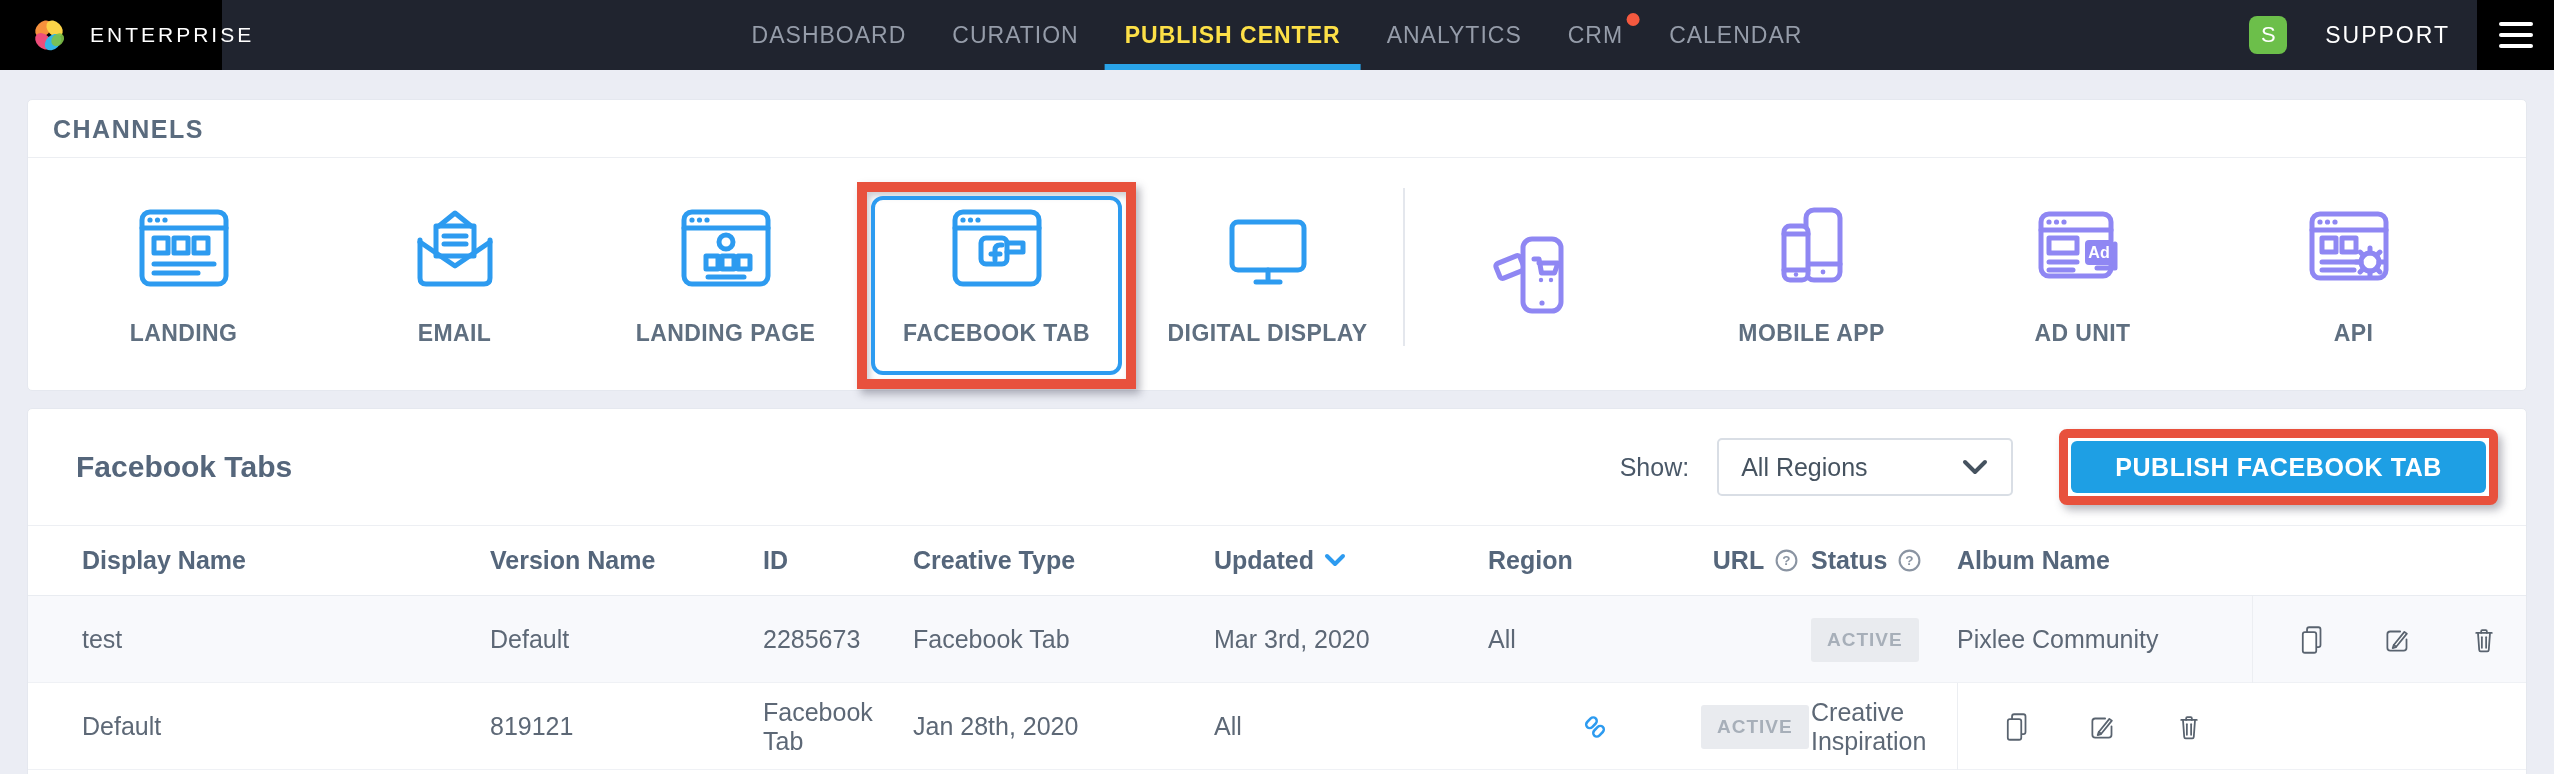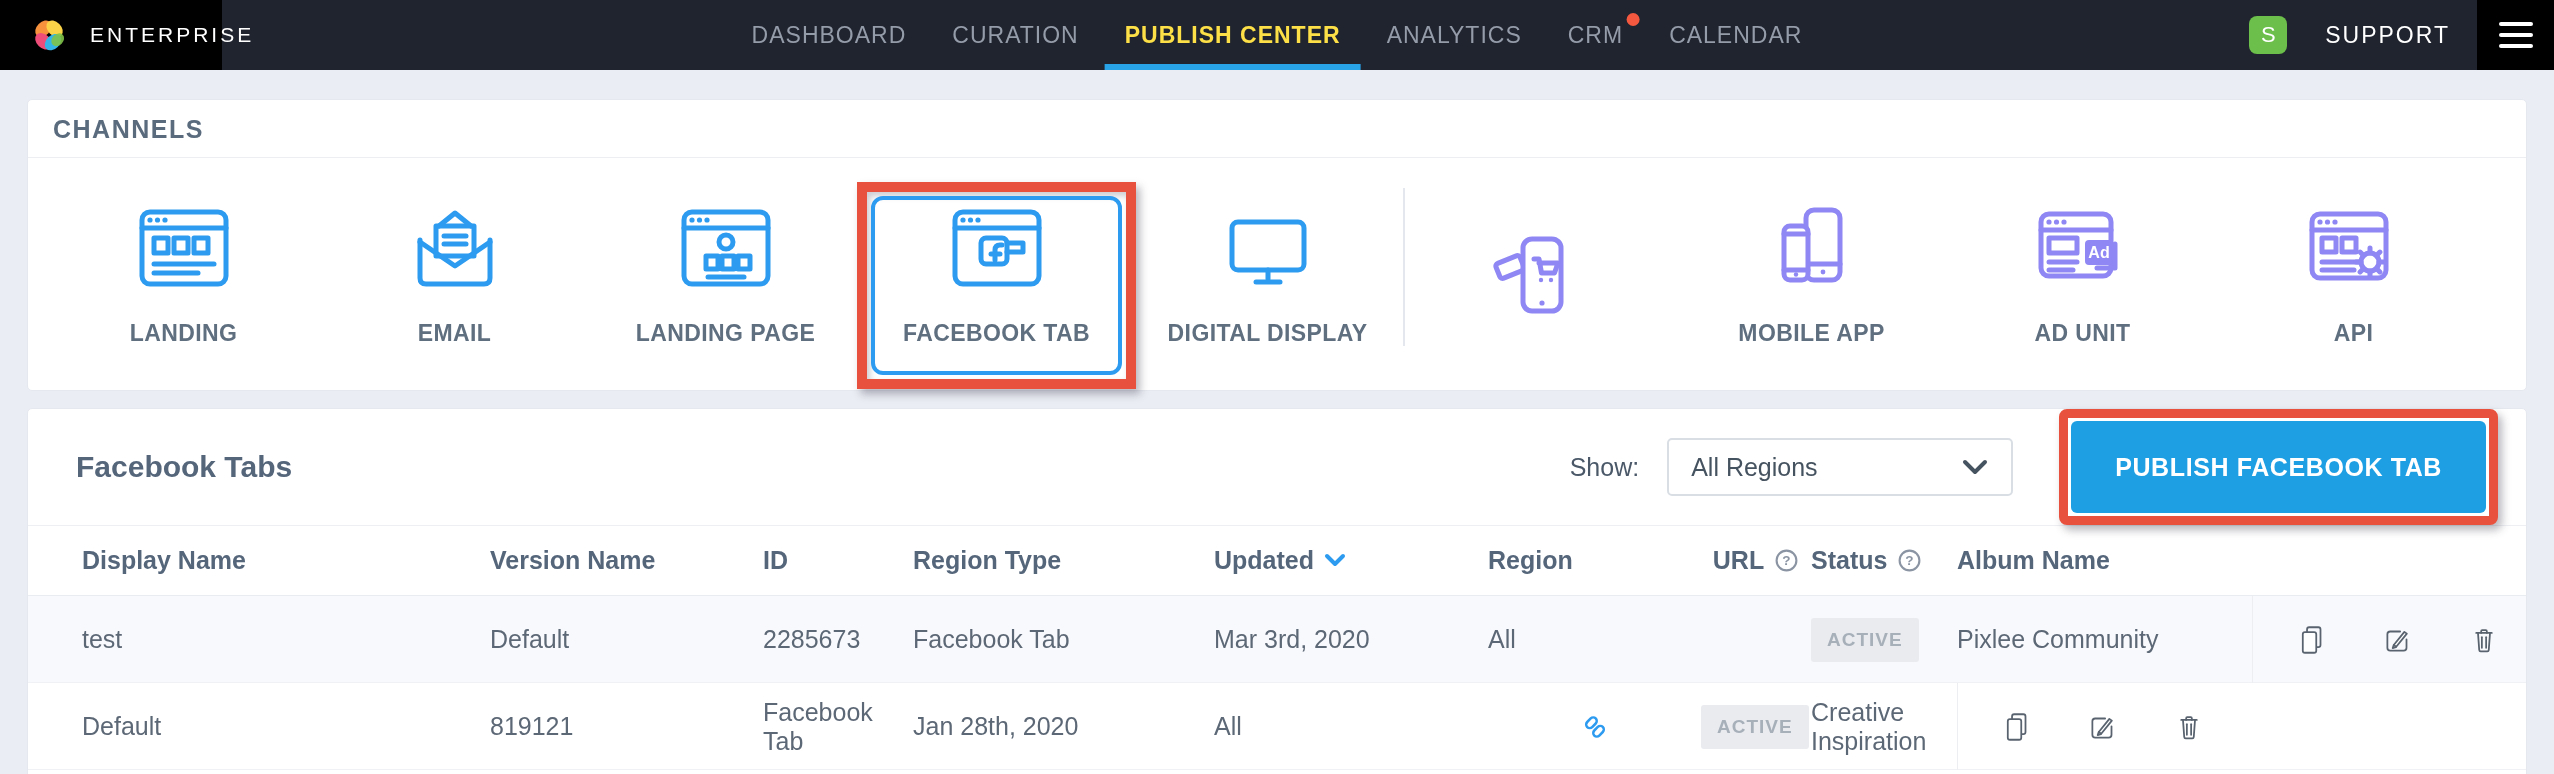--- a/index.html
+++ b/index.html
@@ -57,26 +57,26 @@
     box-shadow:4px 5px 8px rgba(50,50,70,.35), inset 3px 4px 6px rgba(50,50,70,.25); }
   .channel .ann-ring { left:-4px; right:-4px; top:24px; bottom:2px; }
 
   
   .table-card { left:27px; top:408px; width:2500px; height:500px; }
   .card-top { height:117px; display:flex; align-items:center; padding:0 28px 0 48px;
     border-bottom:1px solid #EDEFF3; }
   .panel-title { font-size:30px; font-weight:bold; color:#55667B; flex:0 0 auto; }
   .top-spacer { flex:1; }
   .show-label { font-size:25px; color:#4A5868; margin-right:28px; }
-  .select { width:346px; height:58px; border:2px solid #D9DEE5; border-radius:5px; background:#fff;
+  .select { width:296px; height:58px; border:2px solid #D9DEE5; border-radius:5px; background:#fff;
     display:flex; align-items:center; padding:0 22px; cursor:pointer; margin-right:46px; }
   .select-value { font-size:25px; color:#45525F; flex:1; }
   .btn-ring { border:9px solid var(--red); border-radius:8px; padding:3px; background:#fff;
     box-shadow:4px 5px 8px rgba(50,50,70,.35); }
-  .publish-btn { height:92px; padding:0 44px; background:var(--btn-blue); border:none; border-radius:6px;
+  .publish-btn { height:52px; padding:0 44px; background:var(--btn-blue); border:none; border-radius:6px;
     color:#fff; font-family:inherit; font-size:25px; font-weight:bold; letter-spacing:.6px; cursor:pointer; white-space:nowrap; }
 
   .trow { display:grid; grid-template-columns:408px 273px 150px 301px 274px 213px 110px 146px 295px 1fr;
     padding-left:54px; align-items:center; }
   .thead { height:70px; border-bottom:1px solid #E9ECF1; background:#fff; }
   .th { font-size:25px; font-weight:bold; color:#55667B; display:flex; align-items:center; gap:10px; }
   .th.center, .td.center { justify-content:center; }
   .tbody-row { height:87px; border-bottom:1px solid #EFF1F5; }
   .tbody-row.alt { background:#F8F9FC; }
   .td { font-size:25px; color:#5D6876; display:flex; align-items:center; }
@@ -321,21 +321,21 @@
       <div class="th">
         <span>Display Name</span>
       </div>
       <div class="th">
         <span>Version Name</span>
       </div>
       <div class="th">
         <span>ID</span>
       </div>
       <div class="th">
-        <span>Region Type</span>
+        <span>Creative Type</span>
       </div>
       <div class="th">
         <span>Updated</span>
         <span style="line-height: 0;"><svg width="22" height="17" viewBox="0 0 22 17">
             <path d="M3,4 L11,12 L19,4" stroke="#2D9BF0" stroke-width="4" fill="none" stroke-linecap="round" stroke-linejoin="round"></path>
           </svg></span>
       </div>
       <div class="th">
         <span>Region</span>
       </div>

